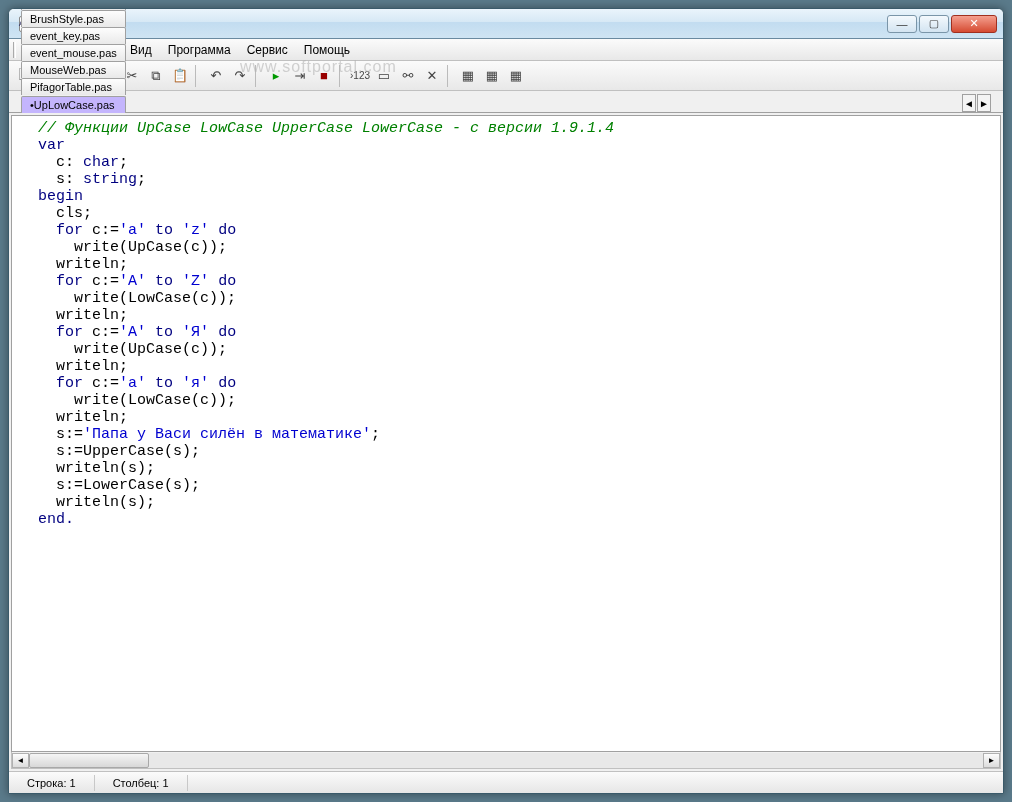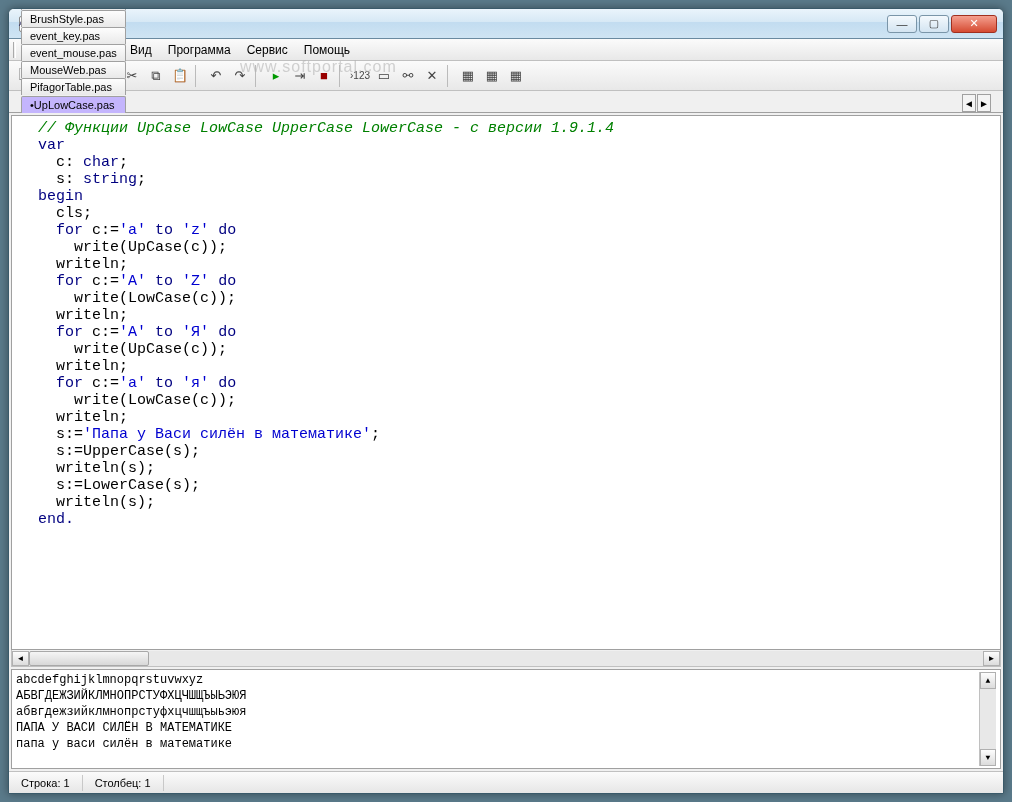--- a/index.html
+++ b/index.html
@@ -144,21 +144,21 @@
   }
   .output .content{flex:1; overflow:hidden;}
   .output .vscroll{width:17px;background:#f0f0f0;border-left:1px solid #c0c0c0;display:flex;flex-direction:column;}
   .output .vscroll .arrow{height:17px;background:linear-gradient(to bottom,#fdfdfd,#dcdcdc);border:1px solid #b0b0b0;display:flex;align-items:center;justify-content:center;font-size:8px;}
   .output .vscroll .track{flex:1;background:#e8e8e8;}
   .statusbar{
     height:22px; background:linear-gradient(to bottom,#fbfbfb,#e6e6e6);
     border-top:1px solid #c0c0c0;
     display:flex;align-items:center; font-size:11px;
   }
-  .statusbar .cell{padding:2px 12px; border-right:1px solid #c8c8c8;}
+  .statusbar .cell{padding:2px 18px; border-right:1px solid #c8c8c8;}
   .watermark{
     position:absolute; top:58px; left:240px; color:rgba(180,180,180,0.6);
     font-family:Arial; font-size:26px; font-weight:bold; letter-spacing:2px;
     pointer-events:none;
   }
   .watermark .sub{font-size:16px;letter-spacing:1px;display:block;text-align:center;font-weight:normal;}
 </style>
 </head>
 <body>
 
@@ -224,32 +224,20 @@
     <div class="editor" id="editor"><div><span class="code-comment">  // Функции UpCase LowCase UpperCase LowerCase - с версии 1.9.1.4</span></div><div><span class="code-kw">  var</span></div><div><span class="code-plain">    c: </span><span class="code-kw">char</span><span class="code-plain">;</span></div><div><span class="code-plain">    s: </span><span class="code-kw">string</span><span class="code-plain">;</span></div><div><span class="code-kw">  begin</span></div><div><span class="code-plain">    cls;</span></div><div><span class="code-plain">    </span><span class="code-kw">for</span><span class="code-plain"> c:=</span><span class="code-str">'a'</span><span class="code-plain"> </span><span class="code-kw">to</span><span class="code-plain"> </span><span class="code-str">'z'</span><span class="code-plain"> </span><span class="code-kw">do</span></div><div><span class="code-plain">      write(UpCase(c));</span></div><div><span class="code-plain">    writeln;</span></div><div><span class="code-plain">    </span><span class="code-kw">for</span><span class="code-plain"> c:=</span><span class="code-str">'A'</span><span class="code-plain"> </span><span class="code-kw">to</span><span class="code-plain"> </span><span class="code-str">'Z'</span><span class="code-plain"> </span><span class="code-kw">do</span></div><div><span class="code-plain">      write(LowCase(c));</span></div><div><span class="code-plain">    writeln;</span></div><div><span class="code-plain">    </span><span class="code-kw">for</span><span class="code-plain"> c:=</span><span class="code-str">'А'</span><span class="code-plain"> </span><span class="code-kw">to</span><span class="code-plain"> </span><span class="code-str">'Я'</span><span class="code-plain"> </span><span class="code-kw">do</span></div><div><span class="code-plain">      write(UpCase(c));</span></div><div><span class="code-plain">    writeln;</span></div><div><span class="code-plain">    </span><span class="code-kw">for</span><span class="code-plain"> c:=</span><span class="code-str">'а'</span><span class="code-plain"> </span><span class="code-kw">to</span><span class="code-plain"> </span><span class="code-str">'я'</span><span class="code-plain"> </span><span class="code-kw">do</span></div><div><span class="code-plain">      write(LowCase(c));</span></div><div><span class="code-plain">    writeln;</span></div><div><span class="code-plain">    s:=</span><span class="code-str">'Папа у Васи силён в математике'</span><span class="code-plain">;</span></div><div><span class="code-plain">    s:=UpperCase(s);</span></div><div><span class="code-plain">    writeln(s);</span></div><div><span class="code-plain">    s:=LowerCase(s);</span></div><div><span class="code-plain">    writeln(s);</span></div><div><span class="code-kw">  end.</span></div></div>
     <div class="hscroll">
       <div class="arrow">◄</div>
       <div class="track">
           <div class="thumb"></div>
         </div>
       <div class="arrow">►</div>
     </div>
   </div>
 
-  <div class="output">
-    <div class="content" id="output-content">abcdefghijklmnopqrstuvwxyz
-АБВГДЕЖЗИЙКЛМНОПРСТУФХЦЧШЩЪЫЬЭЮЯ
-абвгдежзийклмнопрстуфхцчшщъыьэюя
-ПАПА У ВАСИ СИЛЁН В МАТЕМАТИКЕ
-папа у васи силён в математике</div>
-    <div class="vscroll">
-      <div class="arrow">▲</div>
-      <div class="track"></div>
-      <div class="arrow">▼</div>
-    </div>
-  </div>
 
   <div class="statusbar">
     <div class="cell">Строка: 1</div>
     <div class="cell">Столбец: 1</div>
   </div>
 </div>
 
 <div class="watermark">
   <span class="sub">www.softportal.com</span>
 </div>

